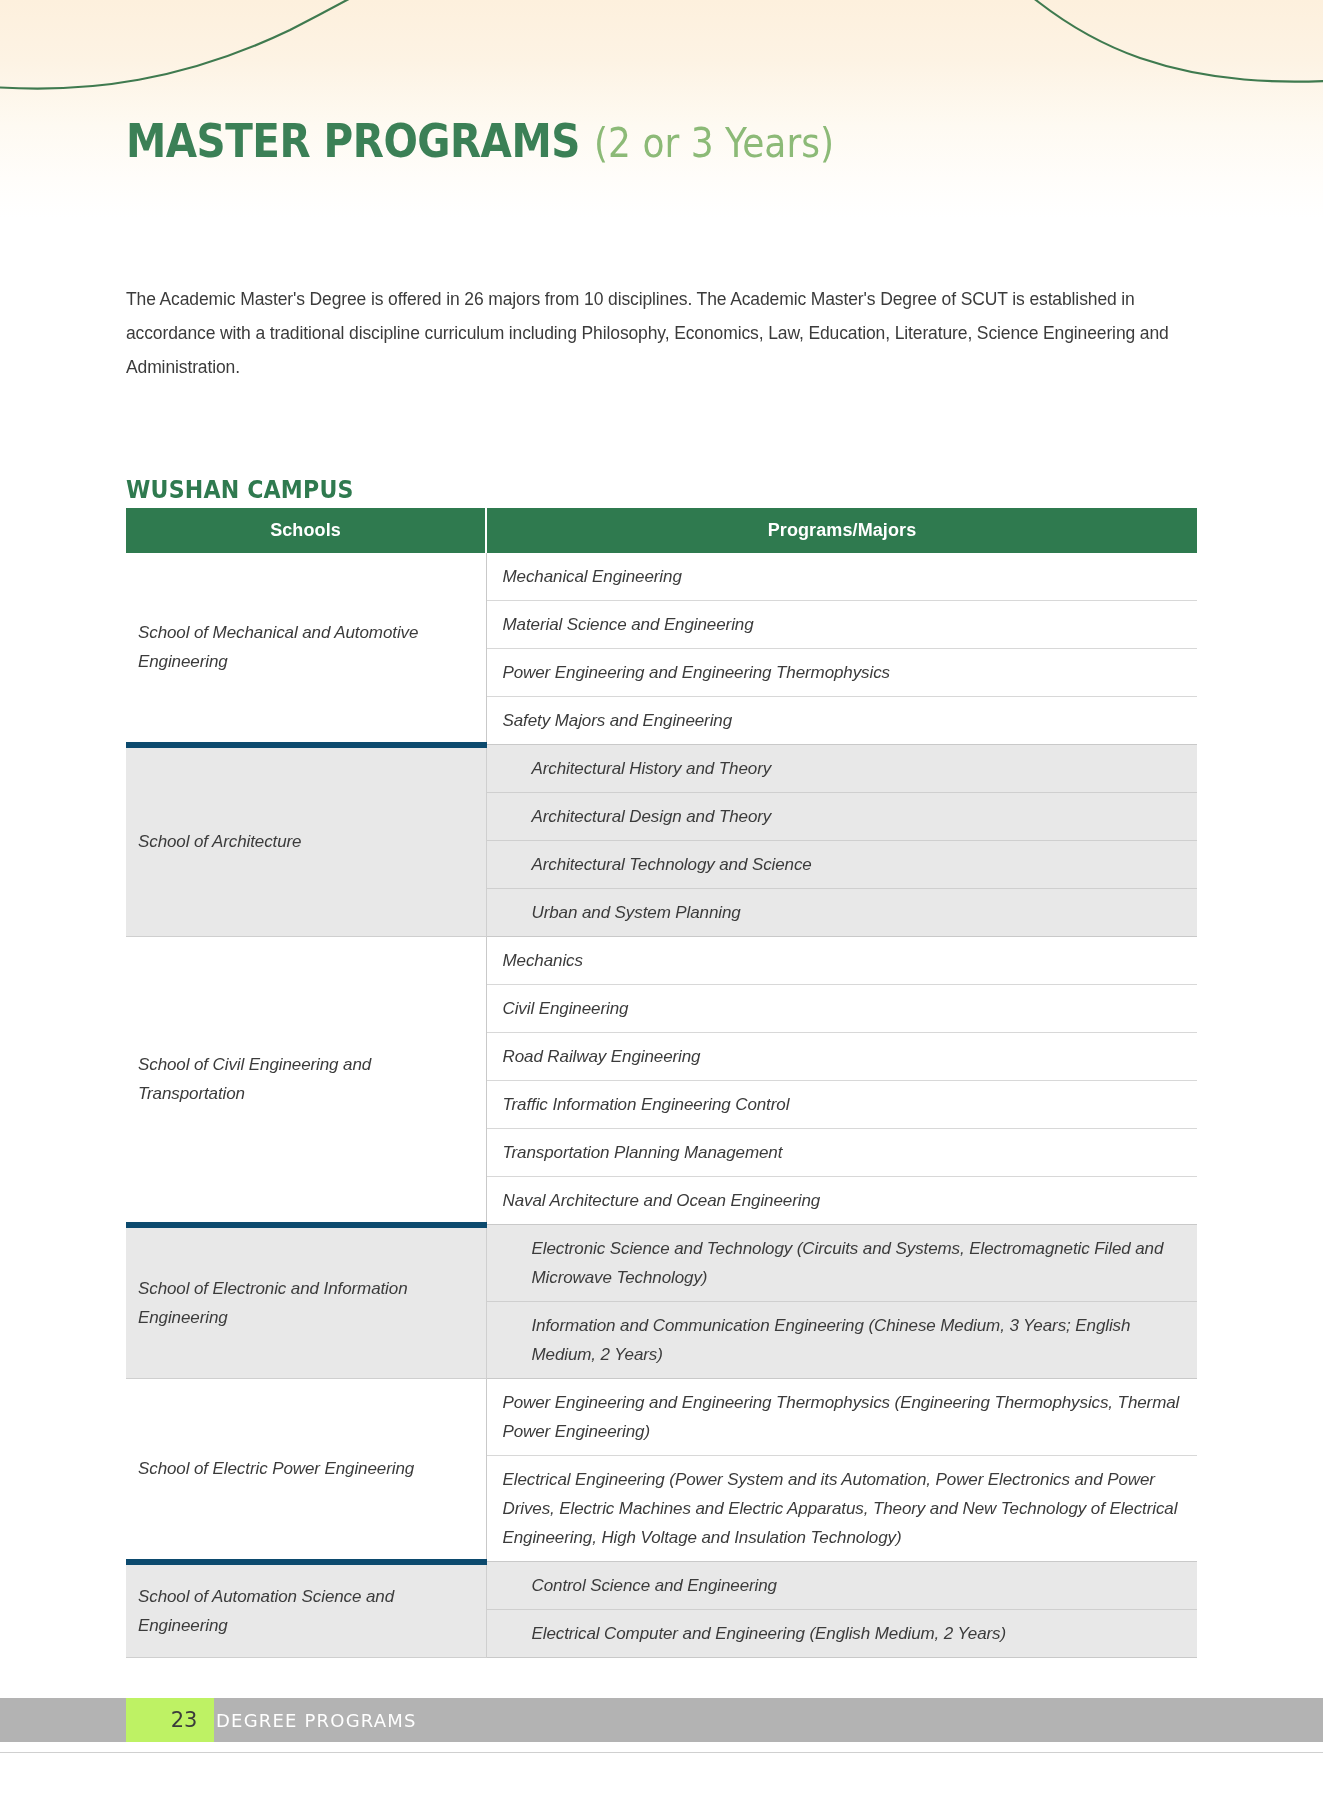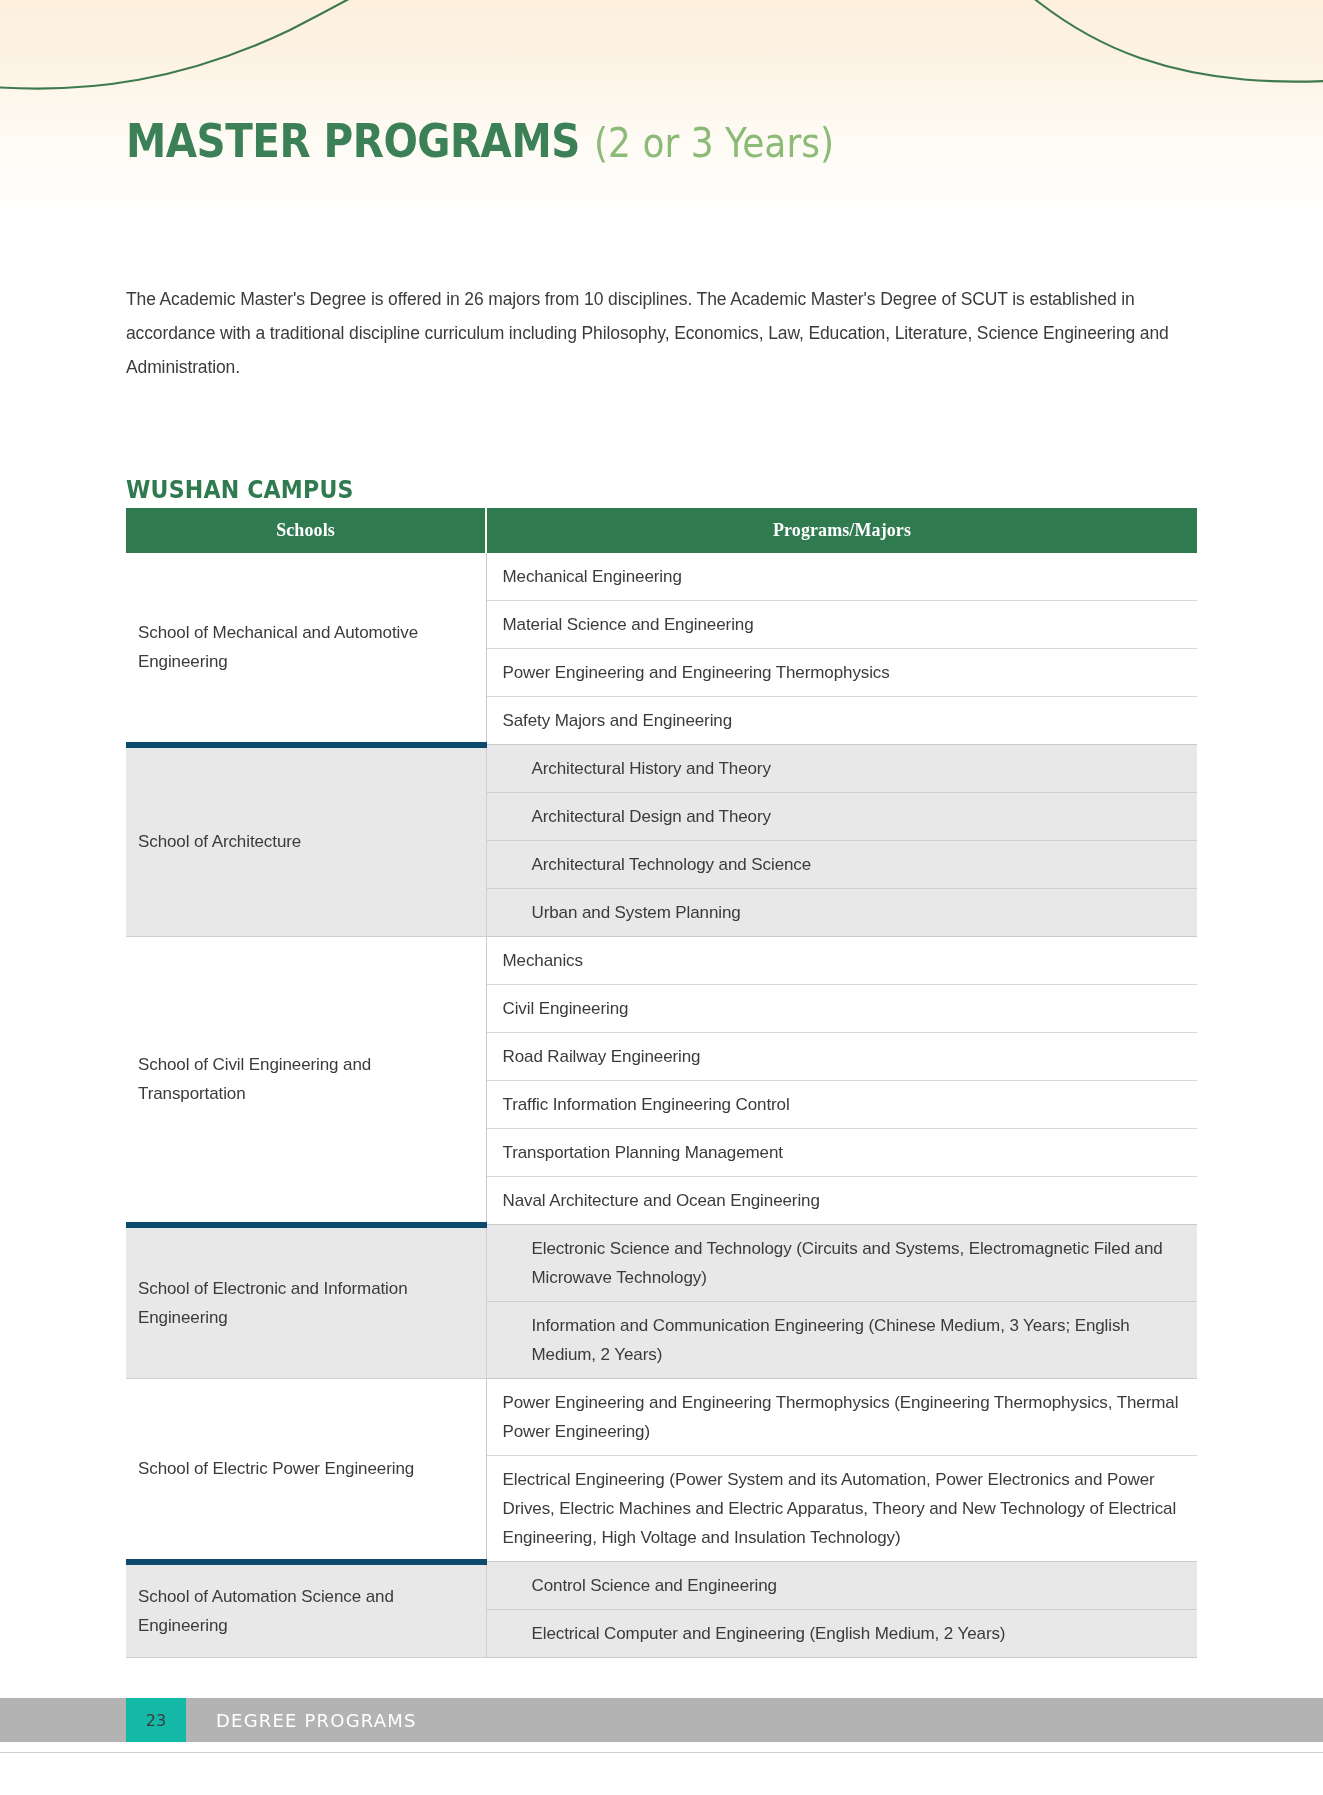--- a/index.html
+++ b/index.html
@@ -98,39 +98,40 @@
     width: 1071px;
     border-collapse: collapse;
     table-layout: fixed;
   }
   table.programs col.c-school { width: 360px; }
   table.programs col.c-prog  { width: 711px; }
 
   table.programs thead th {
     background: #2f7a4f;
     color: #ffffff;
-    font-family: Liberation Serif, serif;
+    font-family: Liberation Sans, sans-serif;
     font-weight: bold;
     font-size: 18px;
     text-align: center;
     padding: 12px 6px;
     border: none;
     letter-spacing: 0.1px;
     margin-top: 30px;
   }
   table.programs thead th.th-school {
     border-right: 2px solid #ffffff;
   }
 
   table.programs td {
     font-size: 17px;
     color: #3b3b3b;
     line-height: 29px;
     vertical-align: middle;
     letter-spacing: -0.1px;
+    font-style: italic;
   }
   td.school-cell {
     padding: 10px 18px 10px 12px;
     border-right: 1px solid #c9c9c9;
     border-bottom: 6px solid #0c4a6e;
   }
   td.prog-cell {
     padding: 9px 14px 9px 16px;
     border-bottom: 1px solid #d8d8d8;
   }
@@ -151,27 +152,28 @@
     width: 1323px;
     height: 44px;
     background: #b3b3b3;
   }
   .footer-pagebox {
     position: absolute;
     left: 126px;
     top: 0;
     width: 60px;
     height: 44px;
-    background: #14b8a6;
+    background: #bef264;
     display: flex;
     align-items: center;
     justify-content: center;
-    font-size: 16px;
+    font-size: 21px;
     color: #3b3b3b;
     font-family: "DejaVu Sans", sans-serif;
+    padding-left: 28px;
   }
   .footer-label {
     position: absolute;
     left: 216px;
     top: 0;
     height: 44px;
     display: flex;
     align-items: center;
     font-size: 18px;
     color: #ffffff;

